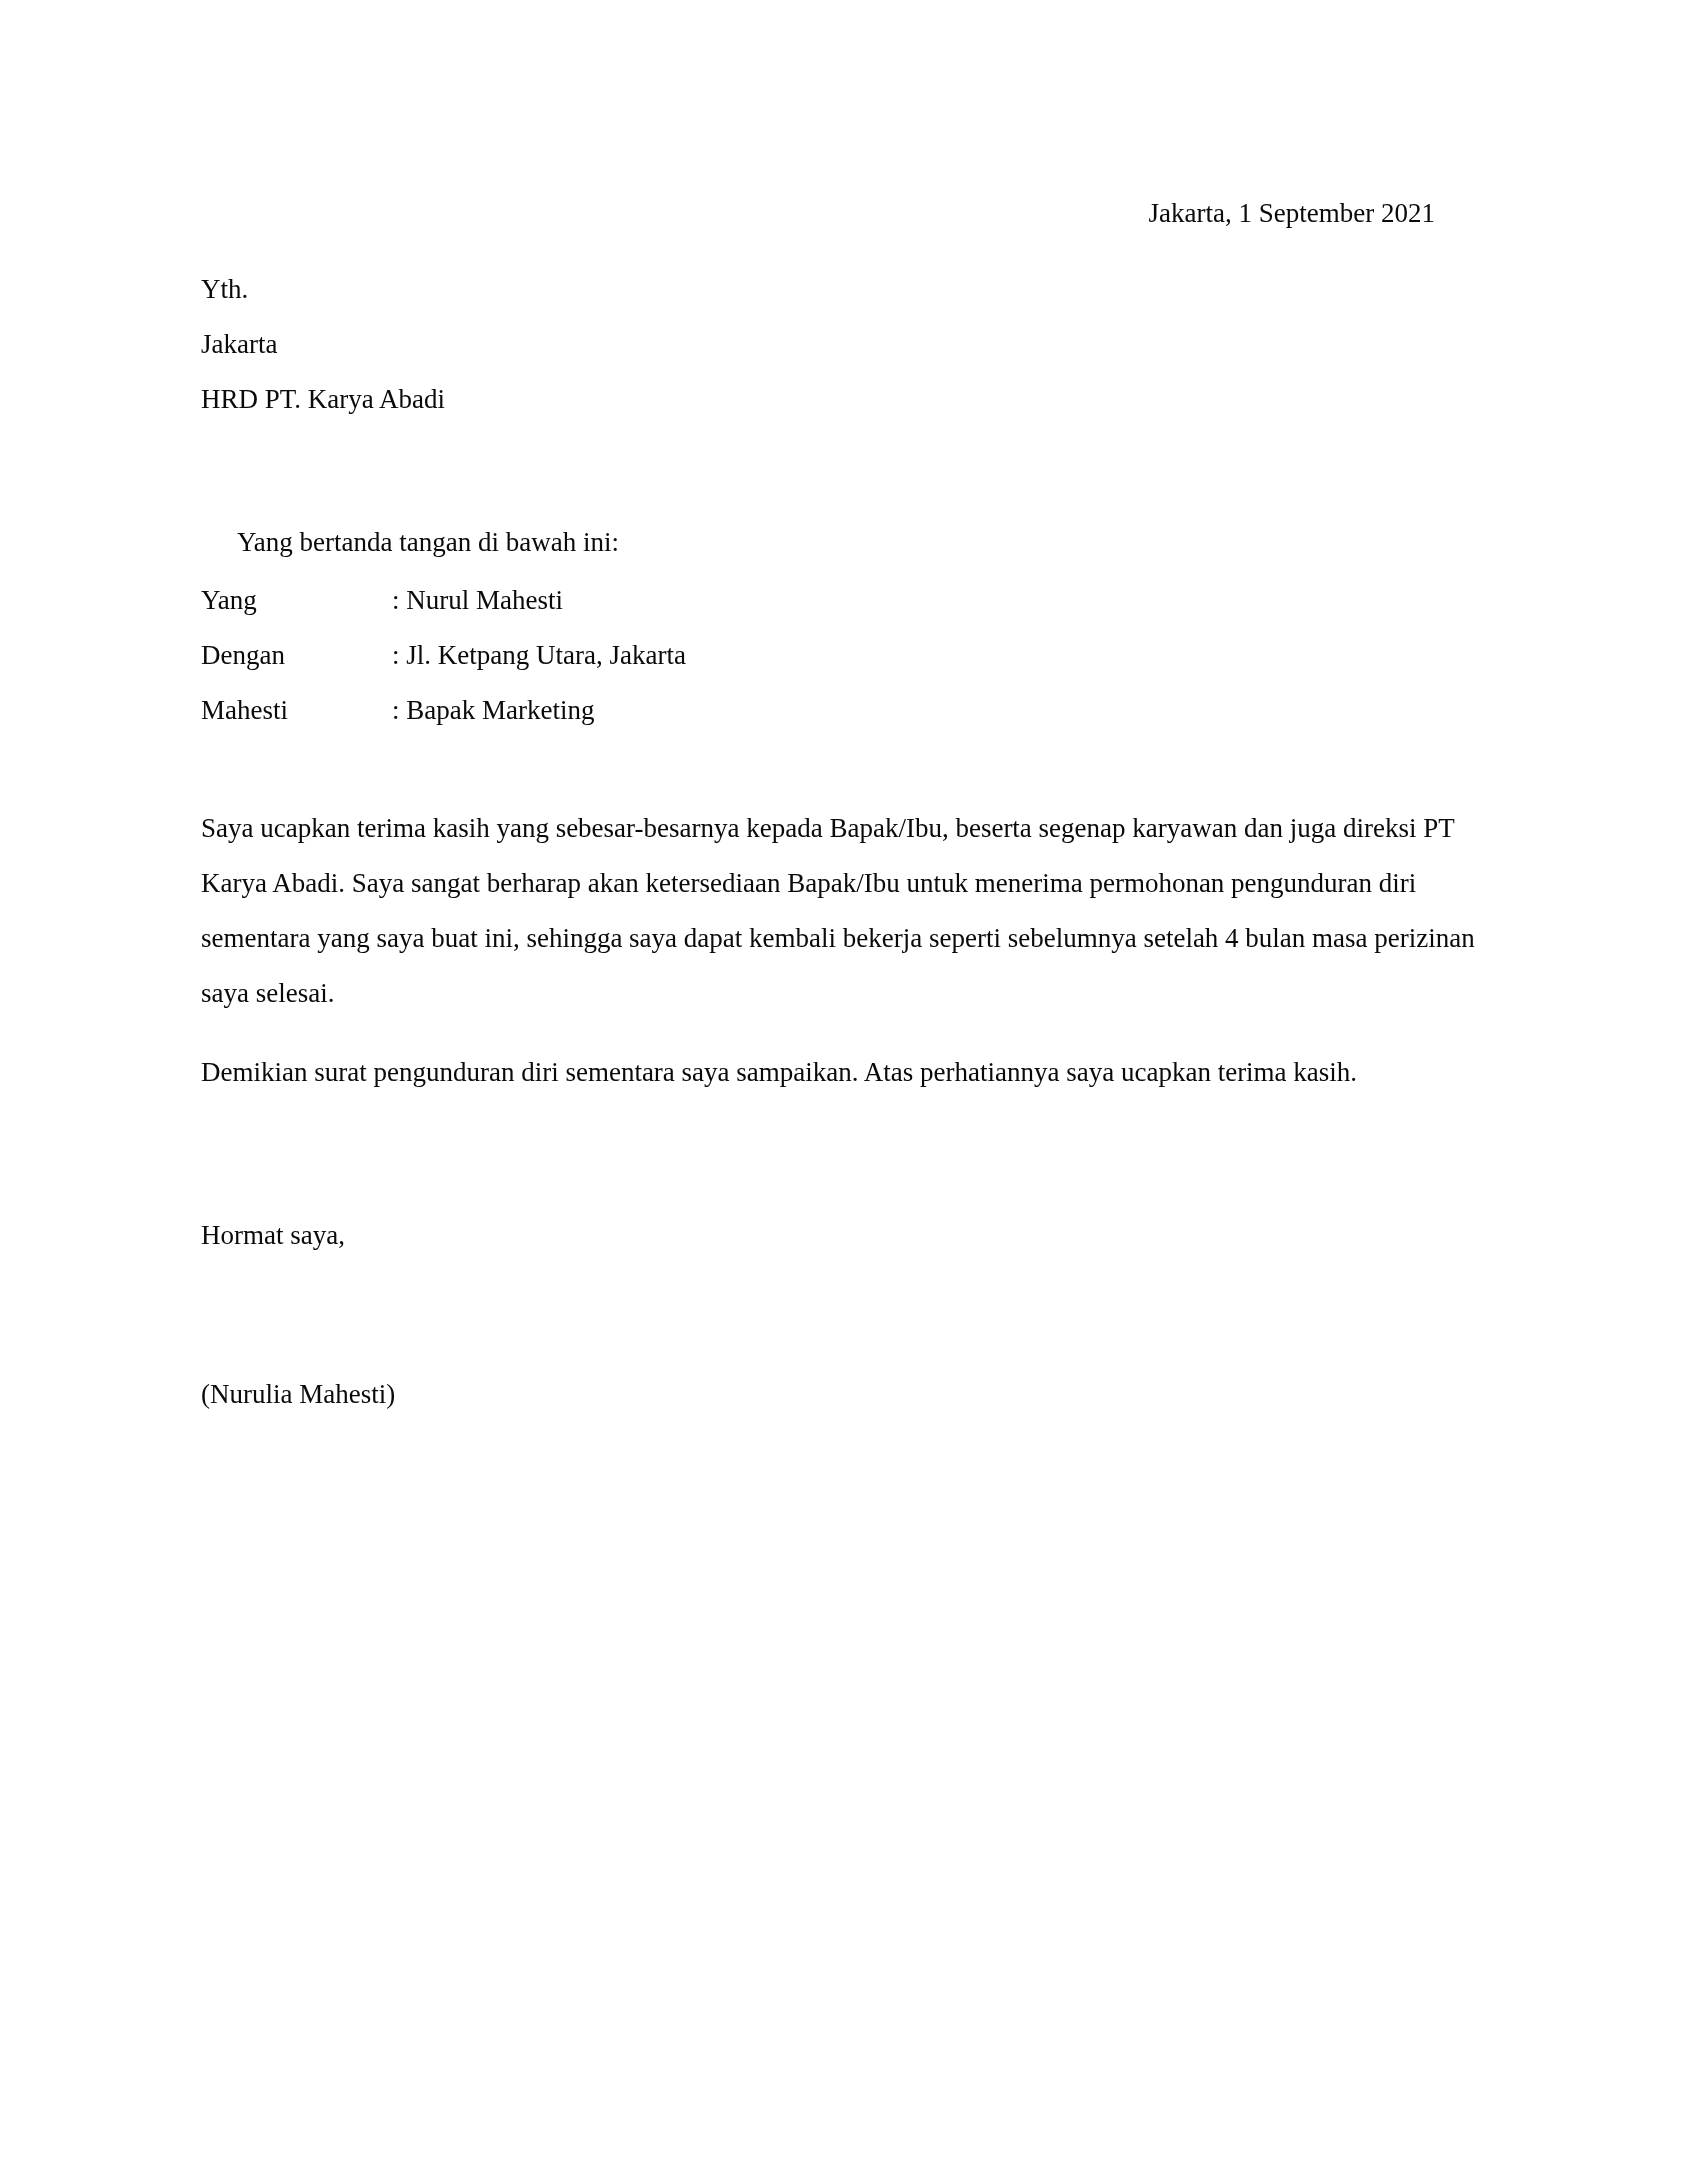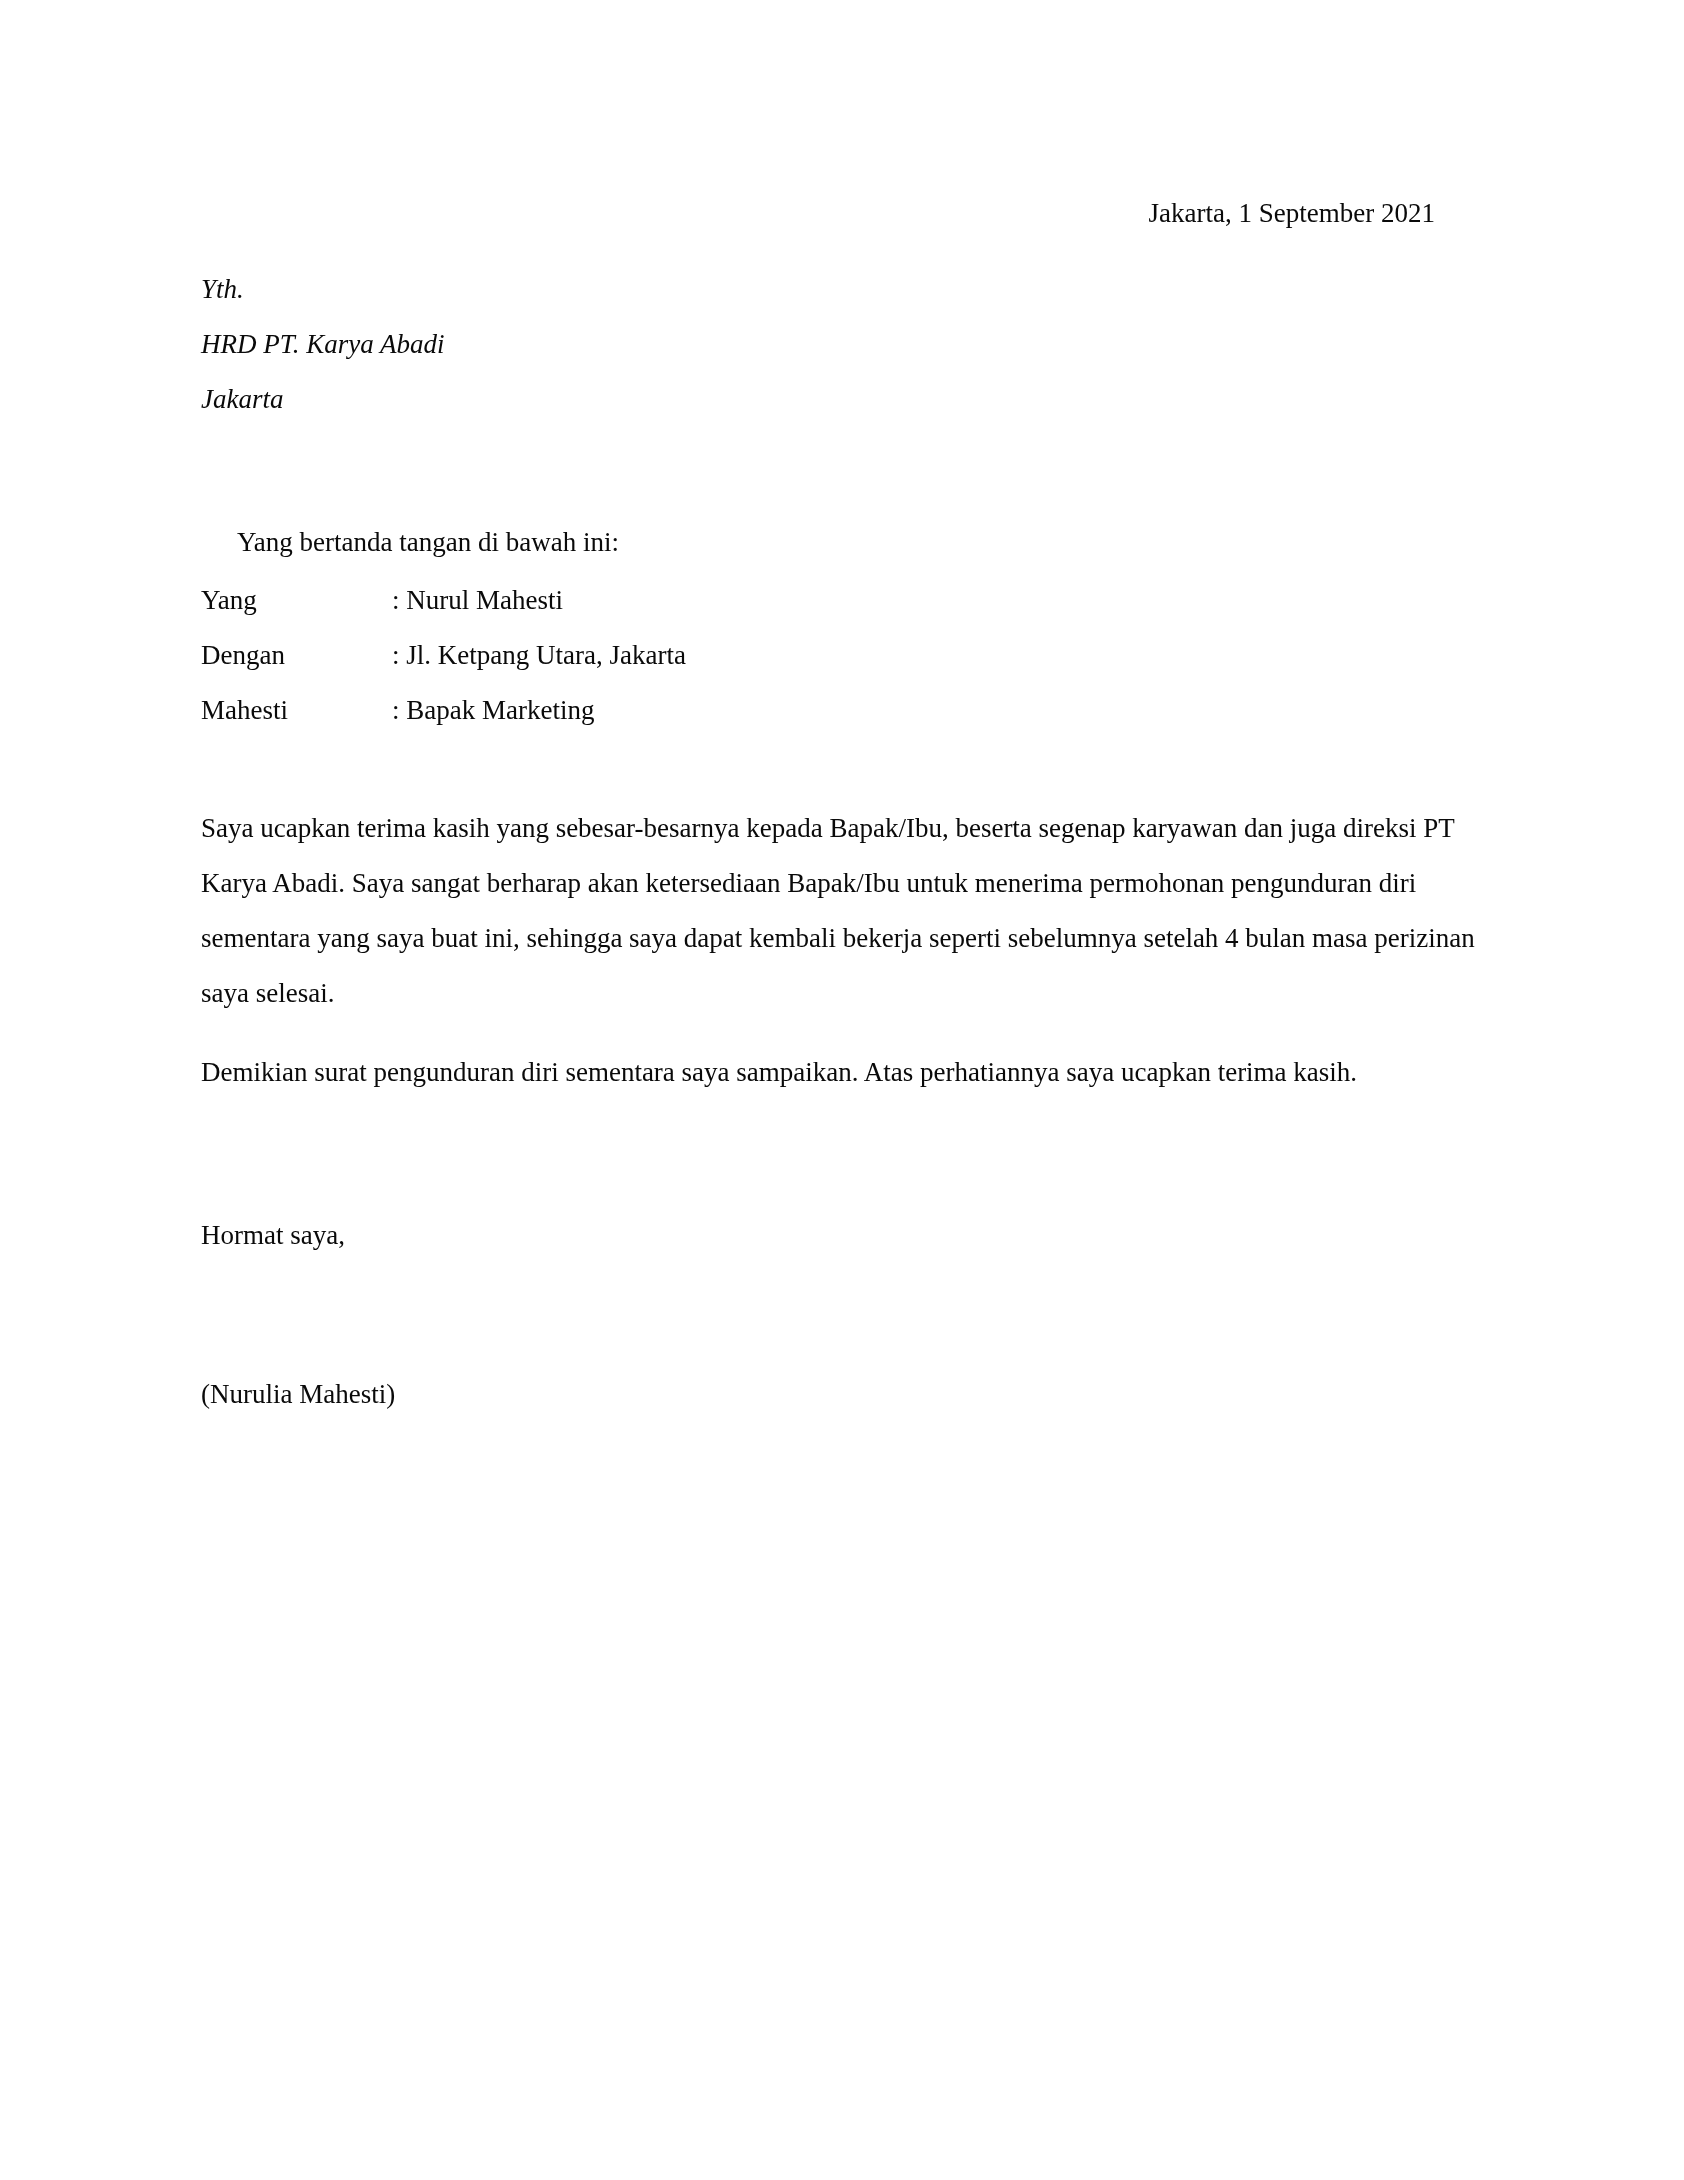--- a/index.html
+++ b/index.html
@@ -18,21 +18,21 @@
     overflow: hidden;
   }
   .line, .para, .row {
     font-size: 27px;
     line-height: 55px;
   }
   .date-line {
     text-align: right;
     padding-right: 49px;
   }
-  .recipient-block { margin-top: 21px; font-style: italic; }
+  .recipient-block { margin-top: 21px; }
   .intro-line { margin-top: 88px; margin-left: 36px; }
   .identity-block { margin-top: 2.6px; }
   .row { display: flex; }
   .row .label { width: 191px; flex: 0 0 191px; }
   .row .value { flex: 1; }
   .body-block { margin-top: 63px; }
   .para {
     max-width: 1283px;
     text-align: left;
     white-space: pre-wrap;
@@ -44,22 +44,22 @@
 </style>
 </head>
 <body>
 
 <div class="page">
 
   <div class="line date-line">Jakarta, 1 September 2021</div>
 
   <div class="recipient-block">
     <div class="line">Yth.</div>
+    <div class="line">Jakarta</div>
     <div class="line">HRD PT. Karya Abadi</div>
-    <div class="line">Jakarta</div>
   </div>
 
   <div class="line intro-line">Yang bertanda tangan di bawah ini:</div>
 
   <div class="identity-block">
     <div class="row">
       <span class="label">Yang</span>
       <span class="value"><span>:</span> <span>Nurul Mahesti</span></span>
     </div>
     <div class="row">

